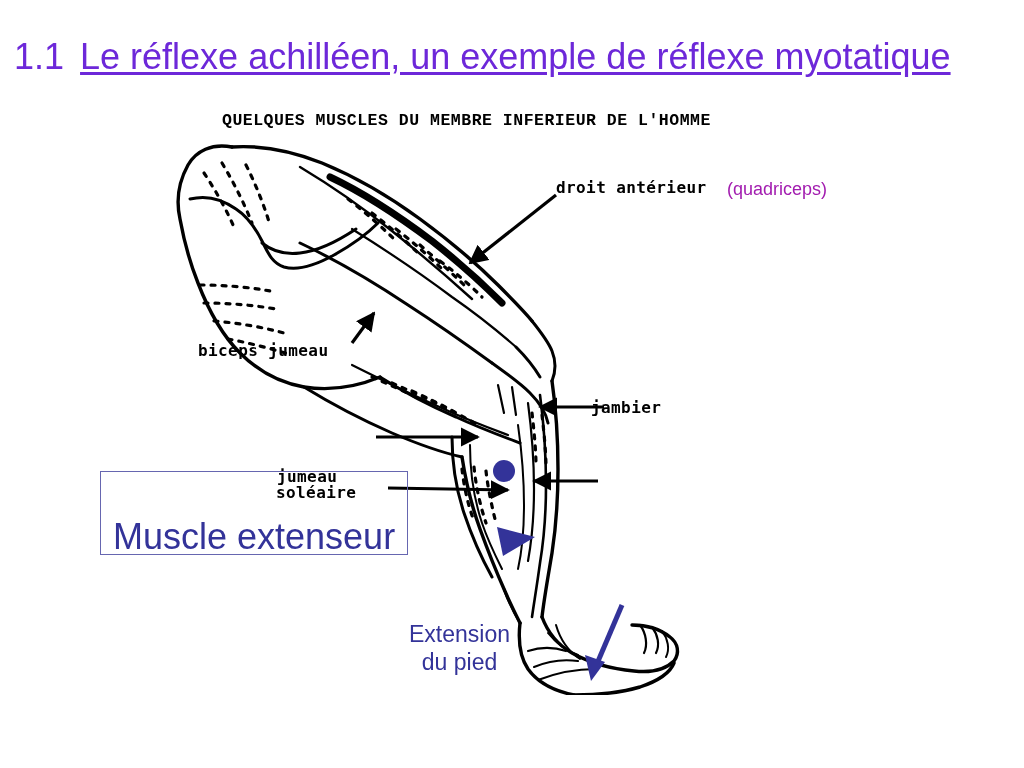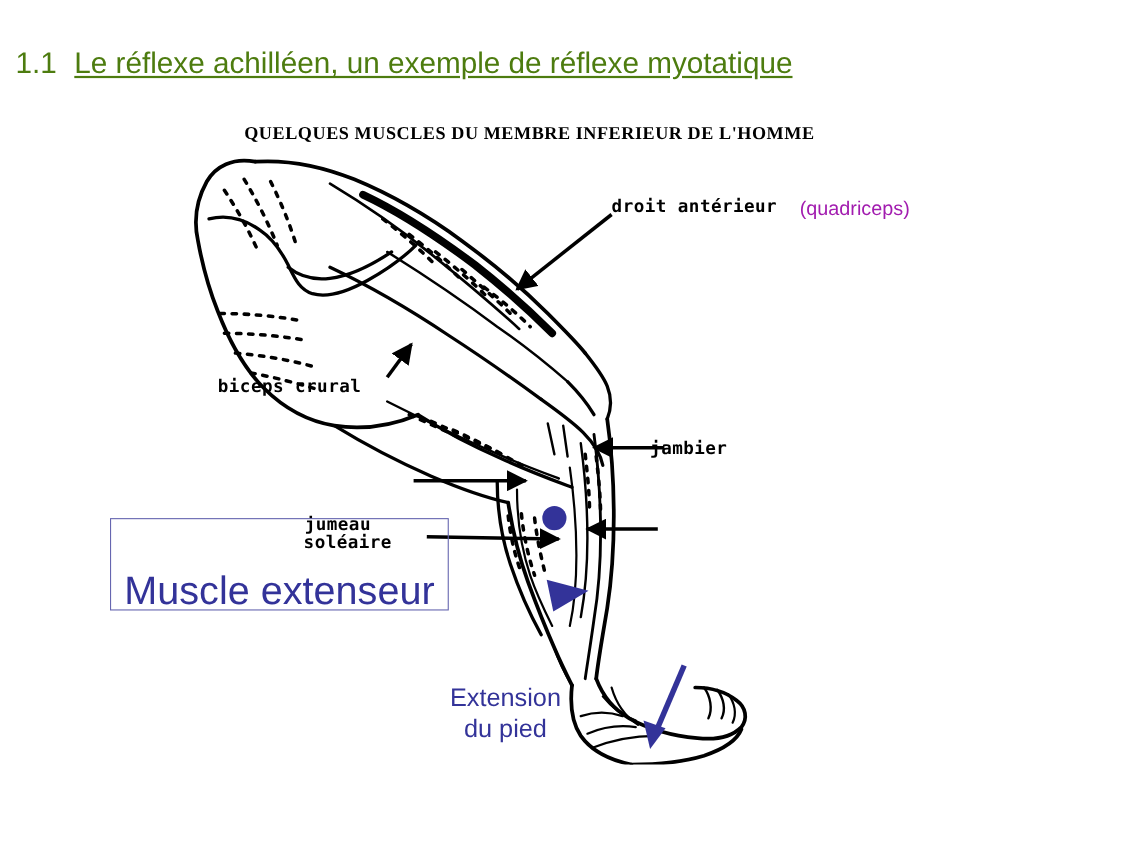--- a/index.html
+++ b/index.html
@@ -23,22 +23,22 @@
     background: #ffffff;
   }
 
   
   #heading {
     position: absolute;
     left: 14px;
     top: 40px;
     width: 990px;
     height: 40px;
-    color: #4d7c0f;
-    font-size: 27px;
+    color: #6d28d9;
+    font-size: 36px;
     line-height: 34px;
     white-space: nowrap;
   }
   #heading .num {
     display: inline-block;
     margin-right: 16px;
   }
   #heading .ttl {
     display: inline-block;
     text-decoration: underline;
@@ -56,21 +56,21 @@
   #figure svg {
     display: block;
   }
 
   
   .fig-title {
     position: absolute;
     left: 222px;
     top: 111px;
     color: #000000;
-    font-family: Liberation Serif, serif;
+    font-family: Liberation Mono, monospace;
     font-weight: bold;
     font-size: 16.5px;
     letter-spacing: 0.5px;
     white-space: nowrap;
   }
 
   
   .anat-label {
     position: absolute;
     color: #000000;
@@ -270,21 +270,21 @@
         <line x1="604" y1="312" x2="540" y2="312"></line>
 
         <line x1="598" y1="386" x2="534" y2="386"></line>
       </g>
     </svg>
   </div>
 
   <div class="fig-title">QUELQUES MUSCLES DU MEMBRE INFERIEUR DE L'HOMME</div>
 
   <div class="anat-label" id="lbl-droit">droit antérieur</div>
-  <div class="anat-label" id="lbl-biceps">biceps crural</div>
+  <div class="anat-label" id="lbl-biceps">biceps jumeau</div>
   <div class="anat-label" id="lbl-jumeau">jumeau</div>
   <div class="anat-label" id="lbl-soleaire">soléaire</div>
   <div class="anat-label" id="lbl-jambier">jambier</div>
 
   <div id="lbl-quadriceps">(quadriceps)</div>
 
   <div id="muscle-box"></div>
   <div id="muscle-box-label">Muscle extenseur</div>
 
   <div id="extension-label">

